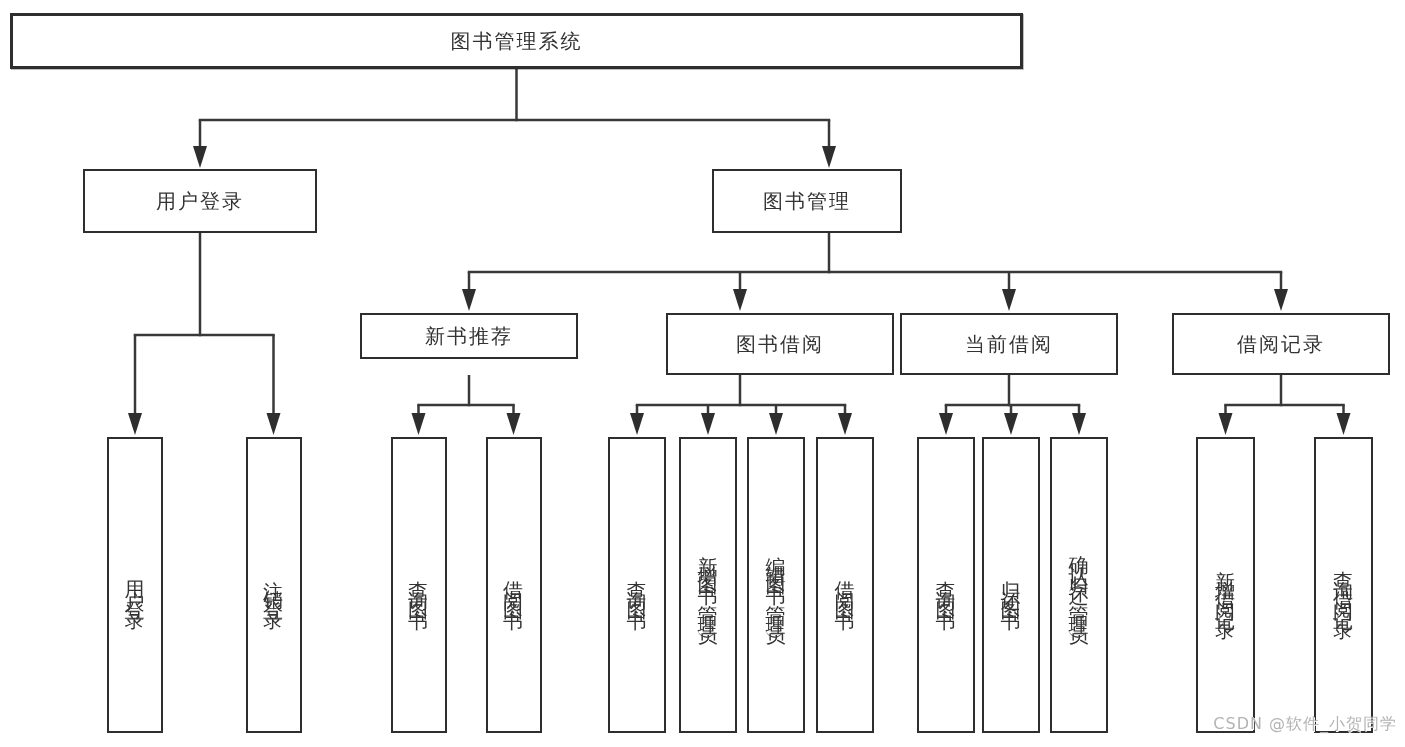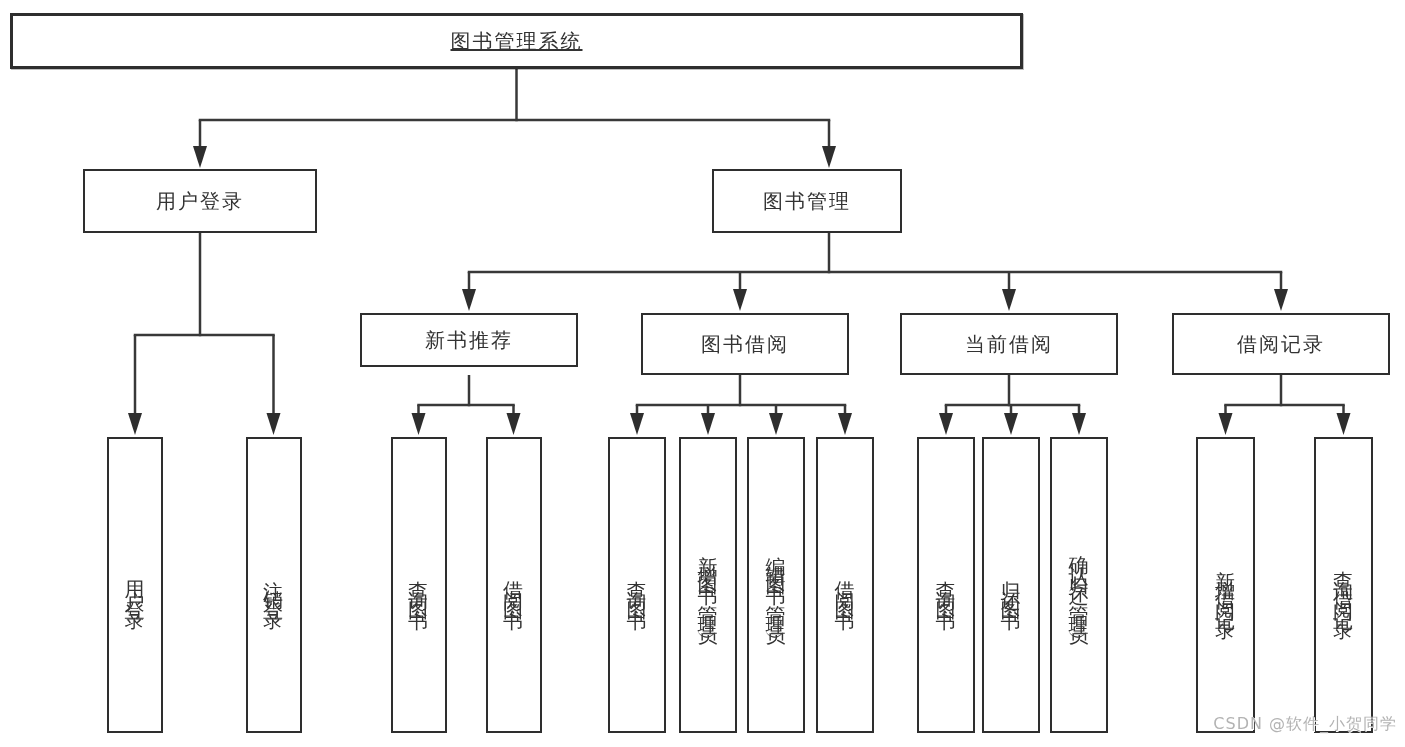--- a/index.html
+++ b/index.html
@@ -8,21 +8,21 @@
     font-family:"DejaVu Sans","Liberation Sans",sans-serif;overflow:hidden;
   }
   .wires{position:absolute;left:0;top:0;pointer-events:none;}
   .wires line{stroke:#383838;stroke-width:2.5;}
   .wires polygon{fill:#2e2e2e;}
   .box{
     position:absolute;box-sizing:border-box;background:#ffffff;
     border:2.5px solid #2e2e2e;display:flex;align-items:center;justify-content:center;
     color:#333333;
   }
-  .box.root{border-width:3px;box-shadow:1px 1px 0 rgba(0,0,0,0.25);text-decoration:underline;}
+  .box.root{border-width:3px;box-shadow:1px 1px 0 rgba(0,0,0,0.25);}
   .h-lbl{font-size:20px;letter-spacing:2px;white-space:nowrap;}
   .v-lbl{
     writing-mode:vertical-rl;text-orientation:mixed;
     font-size:20px;letter-spacing:10px;line-height:1;white-space:nowrap;
   }
   .watermark{
     position:absolute;right:8px;top:714px;font-size:16px;color:#b3b3b3;
     text-shadow:1px 1px 0 #ffffff;letter-spacing:1px;white-space:nowrap;
   }
 </style>
@@ -111,24 +111,24 @@
     <span class="h-lbl">图书管理系统</span>
   </div>
 
   <div class="box" style="left:83px;top:169px;width:234px;height:64px">
     <span class="h-lbl">用户登录</span>
   </div>
   <div class="box" style="left:712px;top:169px;width:190px;height:64px">
     <span class="h-lbl">图书管理</span>
   </div>
 
-  <div class="box" style="left:360px;top:313px;width:218px;height:54px">
+  <div class="box" style="left:360px;top:313px;width:218px;height:46px">
     <span class="h-lbl">新书推荐</span>
   </div>
-  <div class="box" style="left:641px;top:313px;width:208px;height:62px">
+  <div class="box" style="left:666px;top:313px;width:228px;height:62px">
     <span class="h-lbl">图书借阅</span>
   </div>
   <div class="box" style="left:1172px;top:313px;width:218px;height:62px">
     <span class="h-lbl">借阅记录</span>
   </div>
   <div class="box" style="left:900px;top:313px;width:218px;height:62px">
     <span class="h-lbl">当前借阅</span>
   </div>
 
   <div class="box" style="left:107px;top:437px;width:56px;height:296px">

